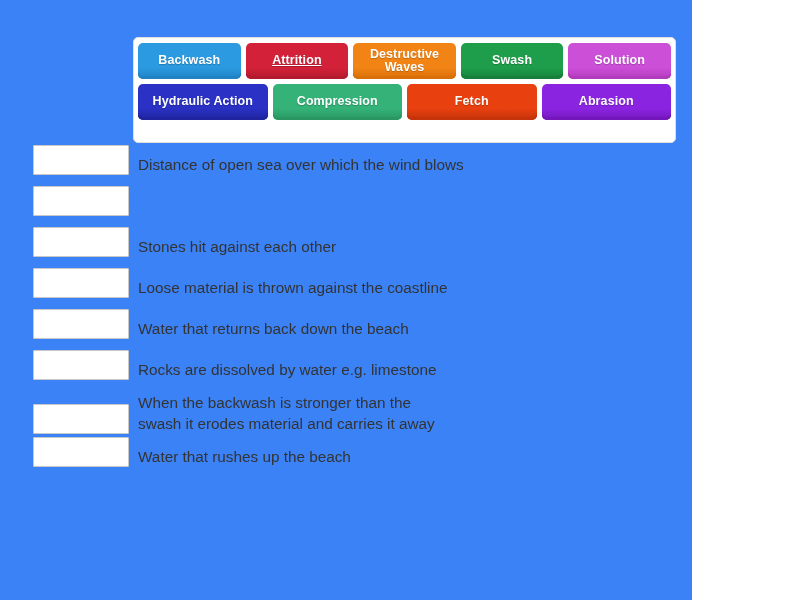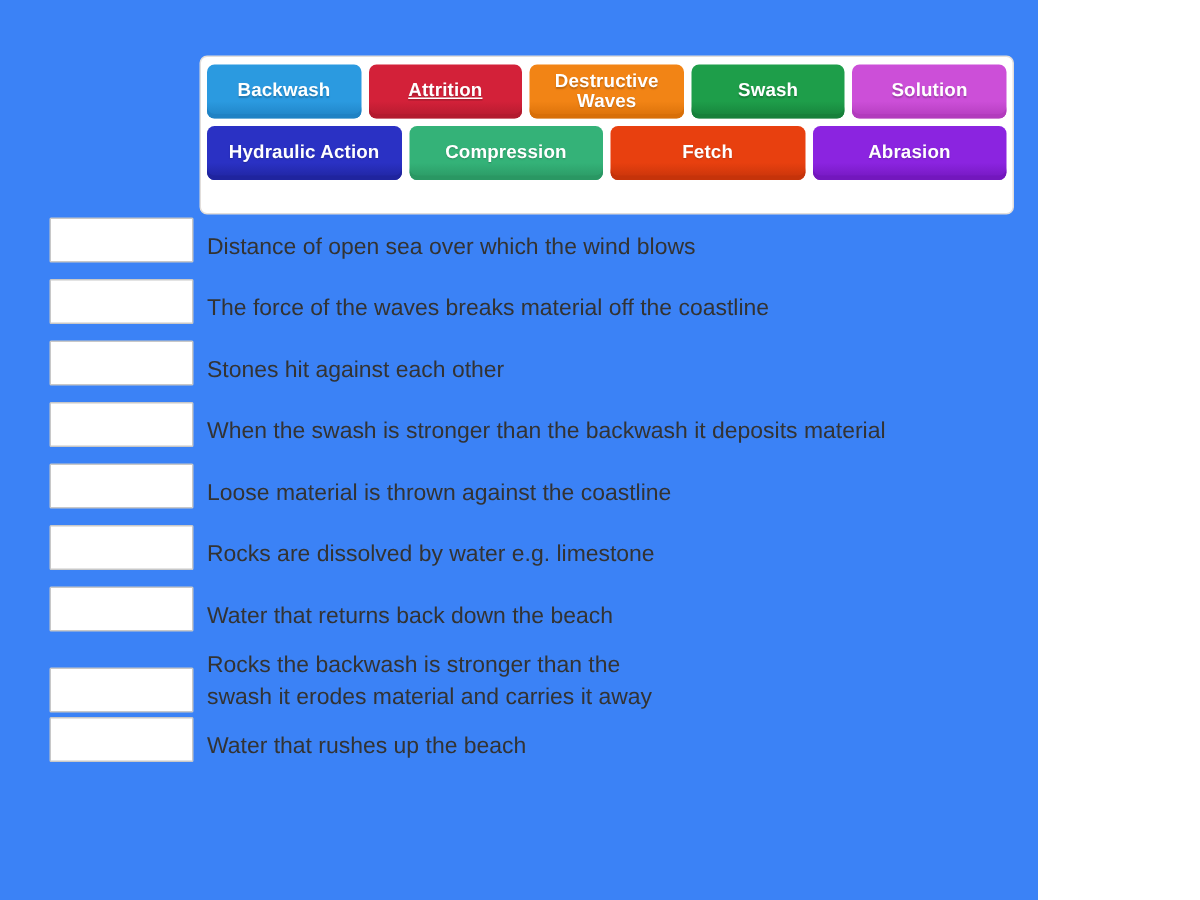--- a/index.html
+++ b/index.html
@@ -139,45 +139,40 @@
       </div>
   </div>
 
   <div class="rows">
       <div class="answer-row">
         <div class="drop-zone"></div>
         <div class="definition">Distance of open sea over which the wind blows</div>
       </div>
       <div class="answer-row">
         <div class="drop-zone"></div>
-        <div class="definition">The force of the waves breaks material off the coastline</div>
       </div>
       <div class="answer-row">
         <div class="drop-zone"></div>
         <div class="definition">Stones hit against each other</div>
       </div>
       <div class="answer-row">
         <div class="drop-zone"></div>
-        <div class="definition">When the swash is stronger than the backwash it deposits material</div>
+        <div class="definition">Loose material is thrown against the coastline</div>
       </div>
       <div class="answer-row">
         <div class="drop-zone"></div>
-        <div class="definition">Loose material is thrown against the coastline</div>
+        <div class="definition">Water that returns back down the beach</div>
       </div>
       <div class="answer-row">
         <div class="drop-zone"></div>
         <div class="definition">Rocks are dissolved by water e.g. limestone</div>
       </div>
-      <div class="answer-row">
-        <div class="drop-zone"></div>
-        <div class="definition">Water that returns back down the beach</div>
-      </div>
       <div class="answer-row tight">
         <div class="drop-zone"></div>
-        <div class="definition">Rocks the backwash is stronger than the
+        <div class="definition">When the backwash is stronger than the
 swash it erodes material and carries it away</div>
       </div>
       <div class="answer-row">
         <div class="drop-zone"></div>
         <div class="definition">Water that rushes up the beach</div>
       </div>
     </div>
 
 </div>
 

